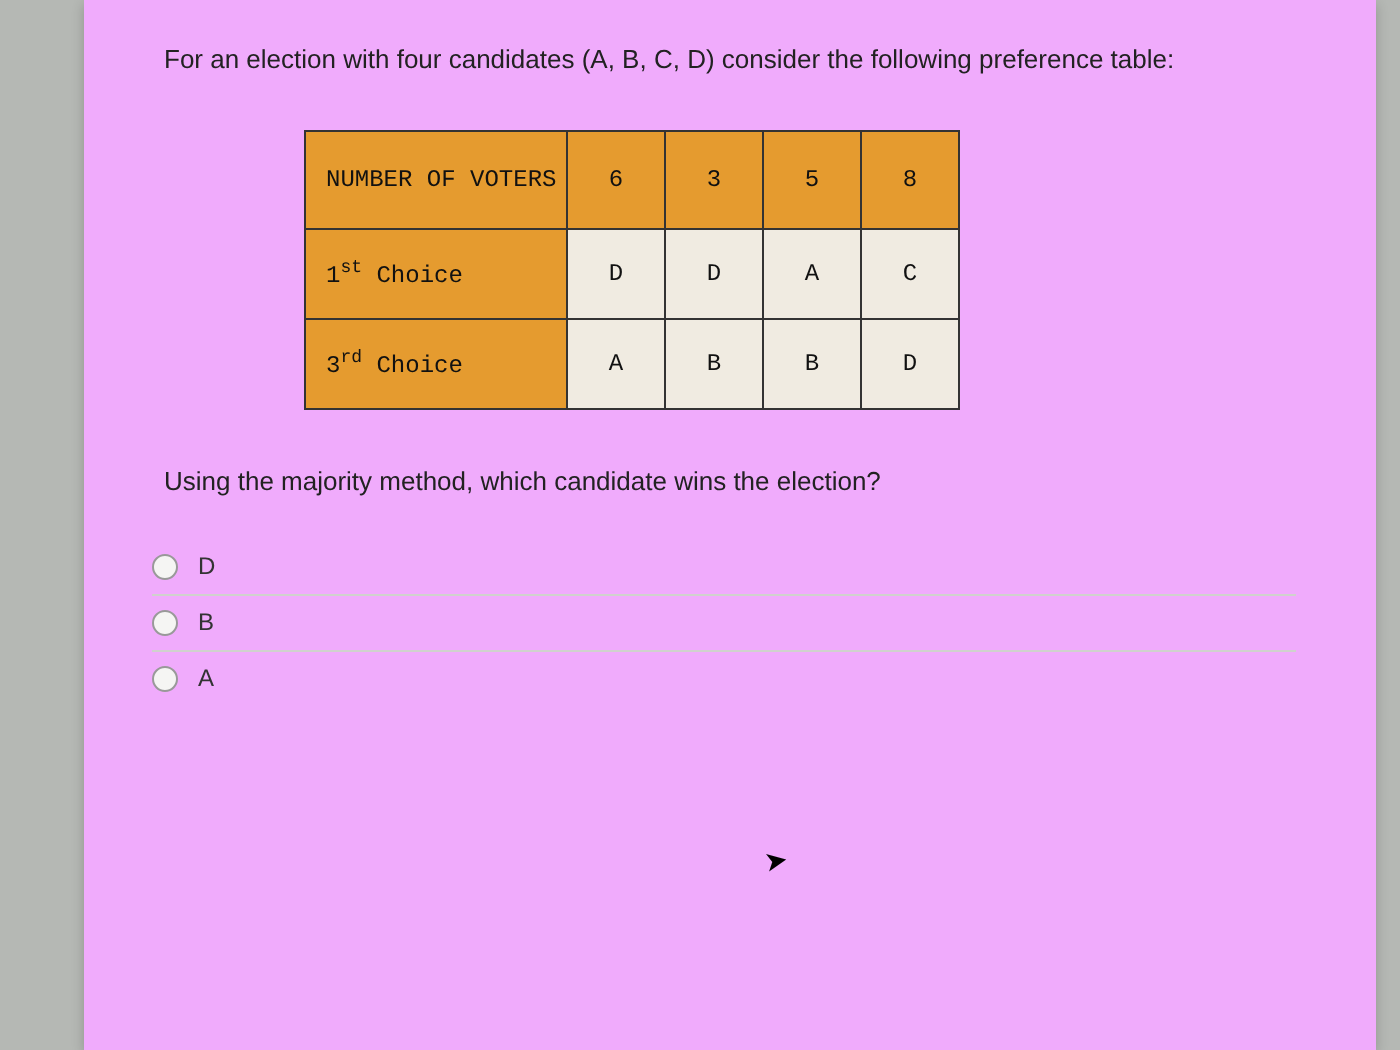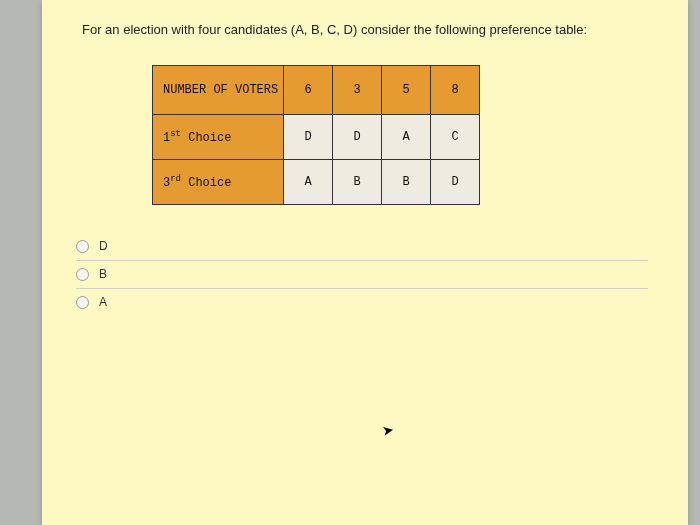--- a/index.html
+++ b/index.html
@@ -5,21 +5,21 @@
   body {
     margin: 0;
     padding: 0;
     width: 700px;
     height: 525px;
     background: #b5b8b4;
     font-family: Arial, sans-serif;
     overflow: hidden;
   }
   .page {
-    background: #fef9c3;
+    background: #f0abfc;
     margin: 0 12px 0 42px;
     padding: 22px 40px 20px 40px;
     height: 525px;
     box-sizing: border-box;
     box-shadow: 0 2px 6px rgba(0,0,0,0.2);
     position: relative;
   }
   .question-text {
     font-size: 13px;
     color: #222;
@@ -125,20 +125,21 @@
         <th class="row-label"><span>3</span><sup>rd</sup><span> Choice</span></th>
         <td class="val">A</td>
         <td class="val">B</td>
         <td class="val">B</td>
         <td class="val">D</td>
       </tr>
     </tbody>
       </table>
   </div>
 
+  <div class="followup">Using the majority method, which candidate wins the election?</div>
 
   <div class="options">
     <div class="option-row">
       <span class="radio"></span>
       <span>D</span>
     </div>
     <div class="option-row">
       <span class="radio"></span>
       <span>B</span>
     </div>

